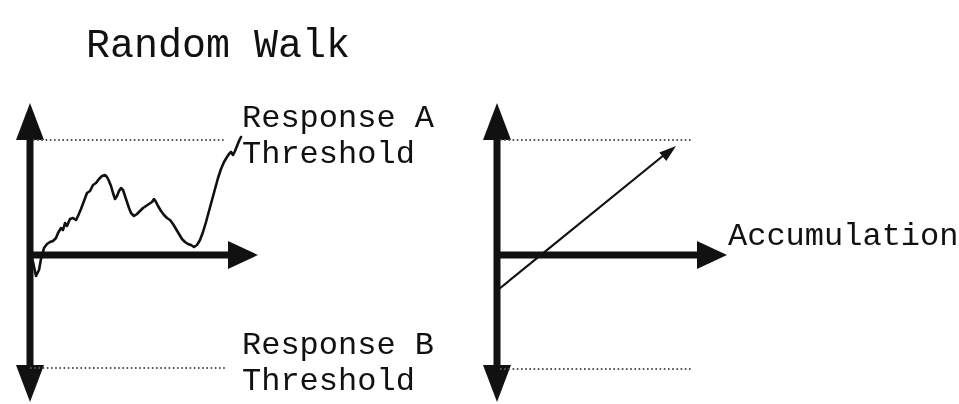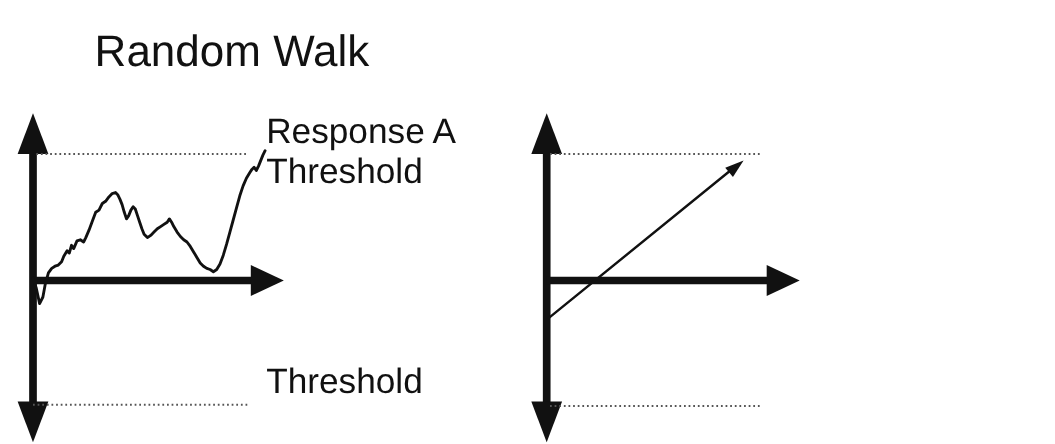--- a/index.html
+++ b/index.html
@@ -1,21 +1,21 @@
 <!DOCTYPE html>
 <html style="--bg: #ffffff; --ink: #111111; --dot: #555555;"><head>
 <meta charset="utf-8">
 <style>
   html,body{margin:0;padding:0;background:#ffffff;}
   .figure{
     position:relative;
     width:959px;height:404px;
     background:var(--bg,#ffffff);
     color:var(--ink,#111111);
-    font-family:Liberation Sans, sans-serif;
+    font-family:Liberation Mono, monospace;
     overflow:hidden;
   }
   .figure svg{position:absolute;left:0;top:0;}
   .axis{stroke:var(--ink,#111111);stroke-width:7;}
   .arrowhead{fill:var(--ink,#111111);stroke:none;}
   .dotted{stroke:var(--dot,#555555);stroke-width:1.8;stroke-dasharray:1.6 2.6;fill:none;}
   .trace{fill:none;stroke:var(--ink,#111111);stroke-width:2.6;stroke-linejoin:round;stroke-linecap:round;}
   .ray{fill:none;stroke:var(--ink,#111111);stroke-width:2.2;stroke-linecap:round;}
   .title{
     position:absolute;
@@ -66,19 +66,21 @@
     </g>
   </svg>
 
   <div class="title" style="left:86px;top:25px">Random Walk</div>
 
   <div class="label" style="left:242px;top:101px">
     <span class="ln">Response A</span>
     <span class="ln">Threshold</span>
   </div>
   <div class="label" style="left:242px;top:328px">
+    <span class="ln">Response B</span>
     <span class="ln">Threshold</span>
   </div>
 
   <div class="label" style="left:728px;top:219px">
+    <span class="ln">Accumulation</span>
   </div>
 
 </div>
 
 </body></html>

